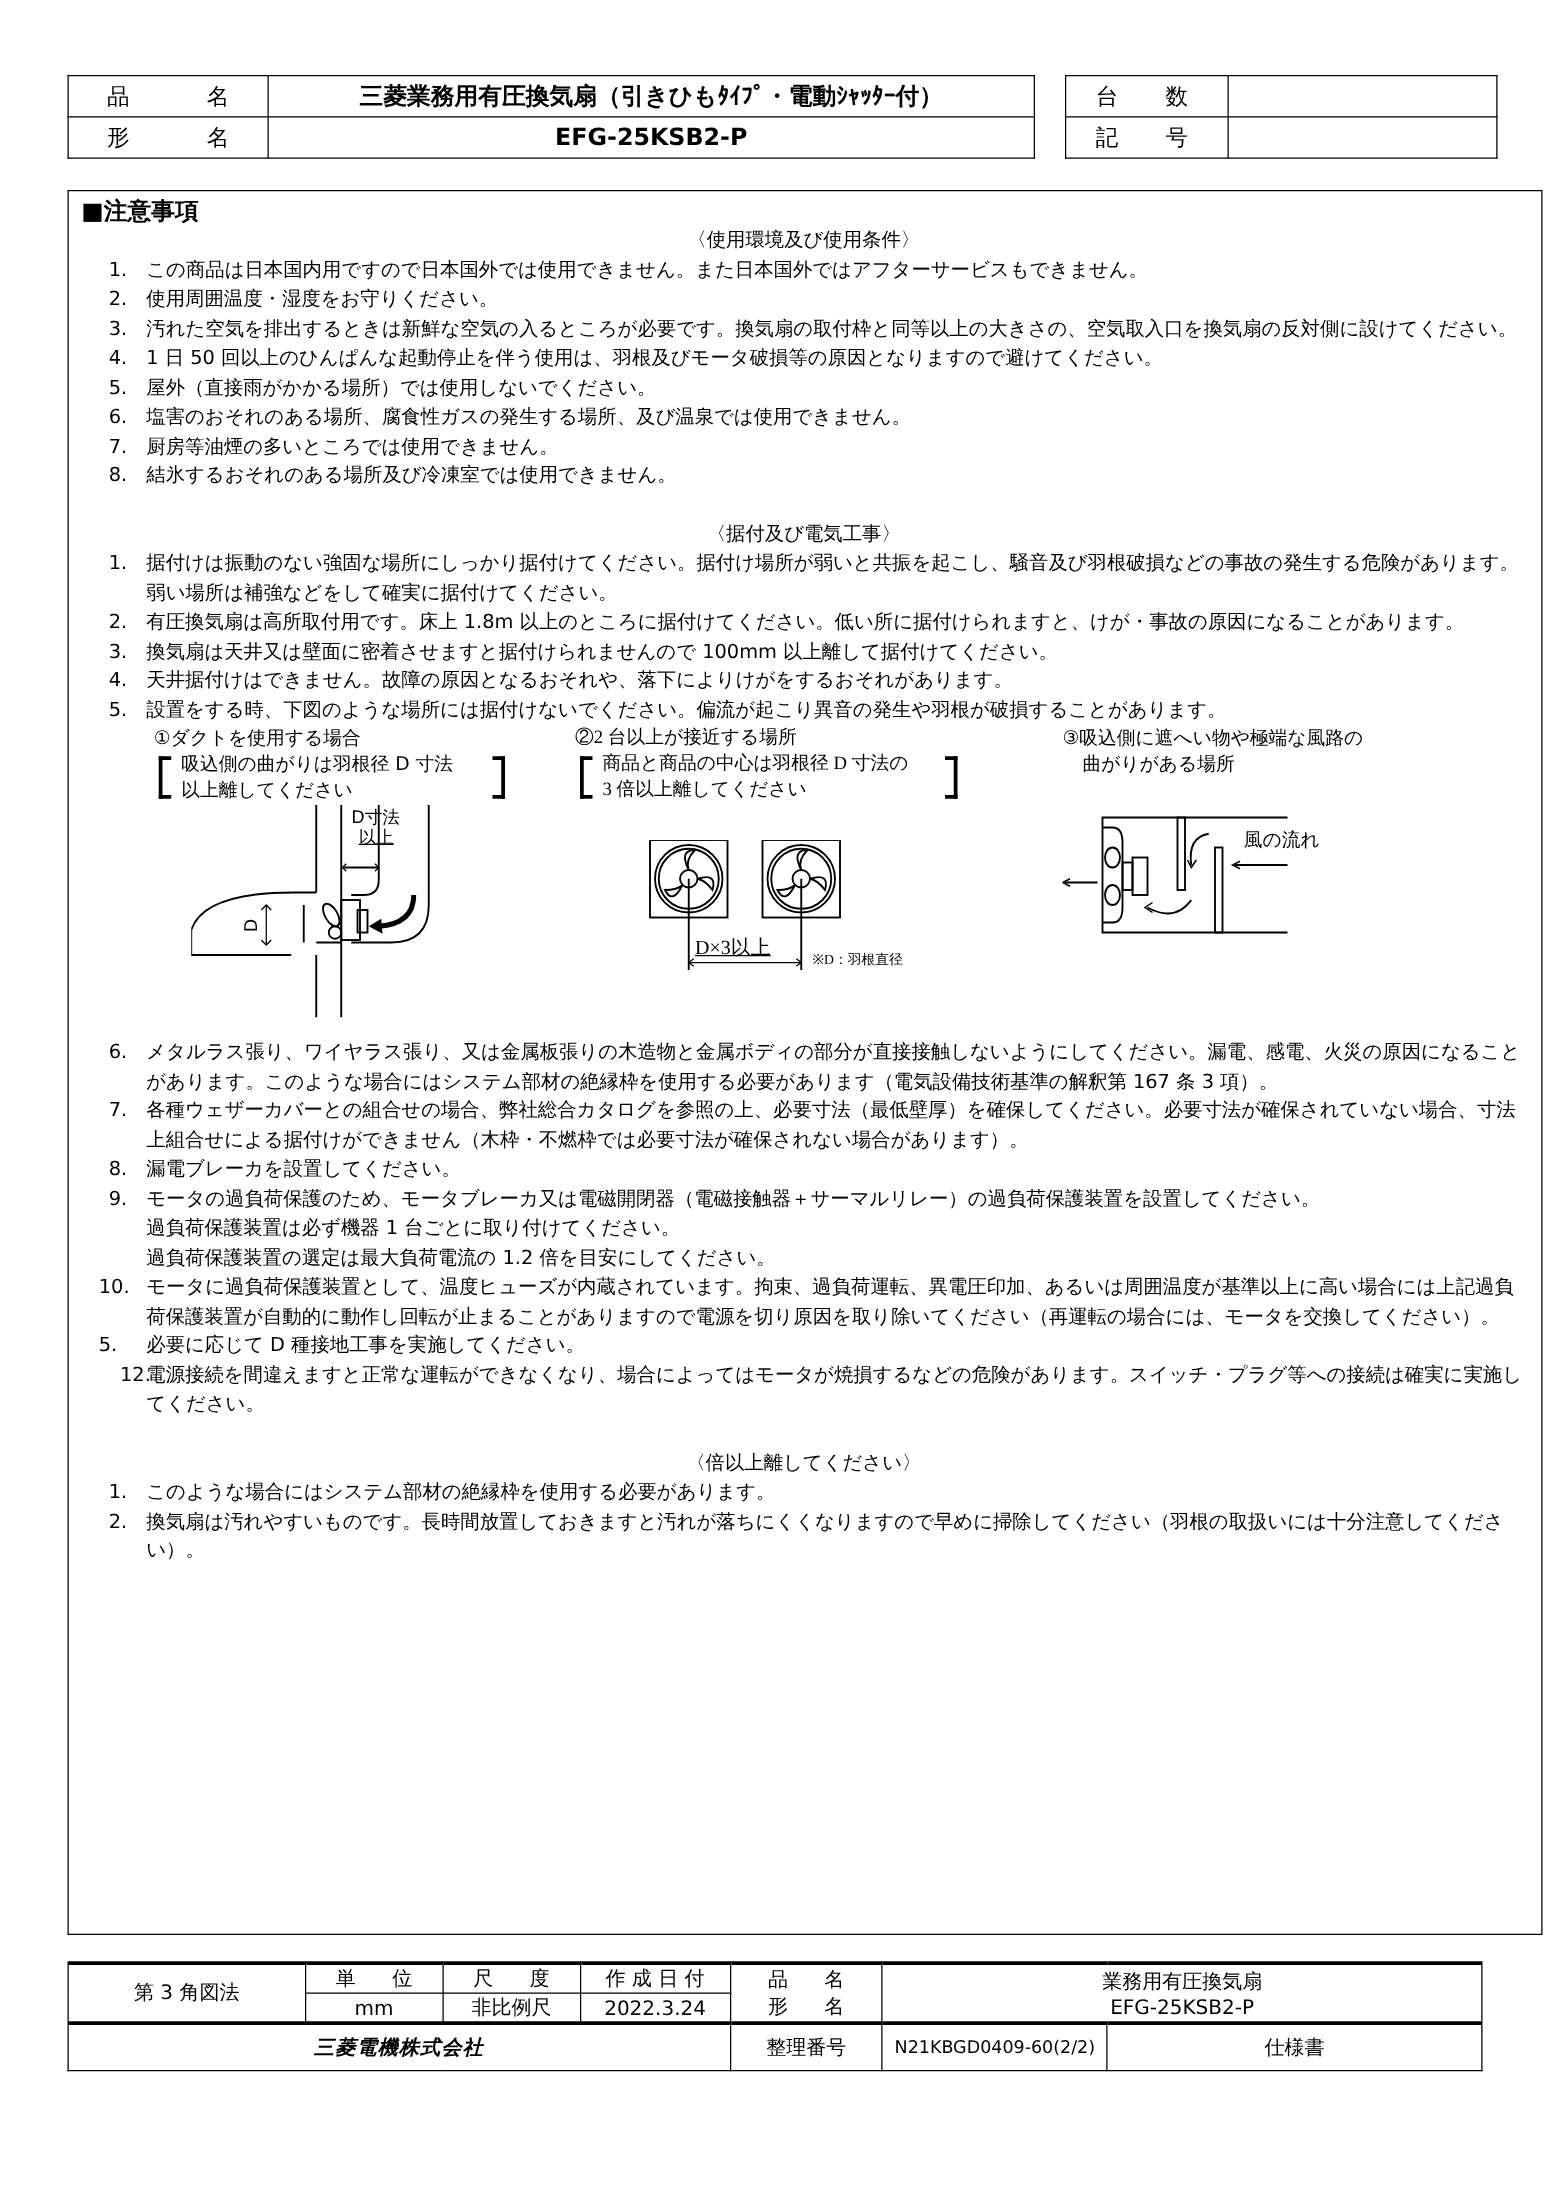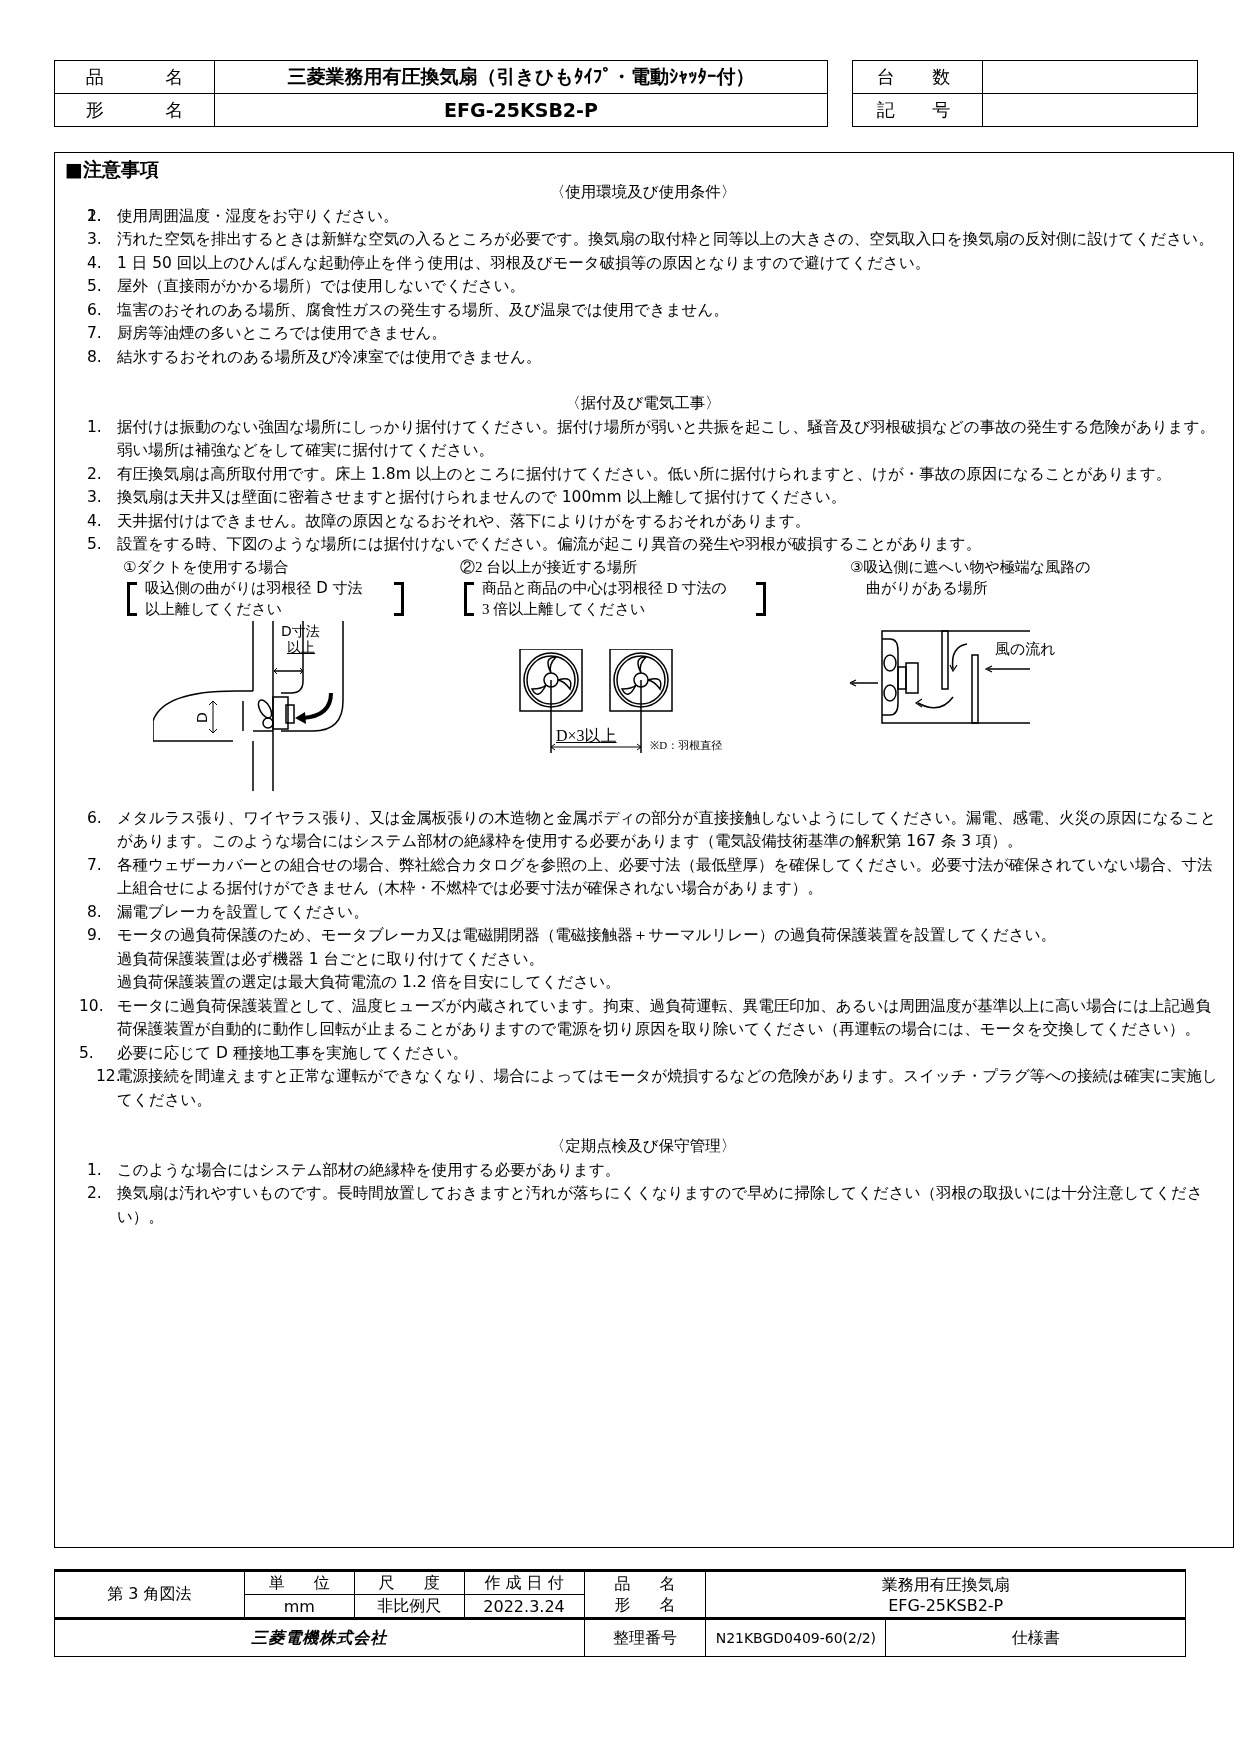--- a/index.html
+++ b/index.html
@@ -74,21 +74,21 @@
   </tr>
 </tbody>
   </table>
 
 <div id="main-frame">
   <div class="content">
     <div class="section-title">■注意事項</div>
 
     <div class="sub-heading">〈使用環境及び使用条件〉</div>
     <ol class="items">
-      <li><span class="num">1.</span></li>
+      <li><span class="num">1.</span><span>この商品は日本国内用ですので日本国外では使用できません。また日本国外ではアフターサービスもできません。</span></li>
       <li><span class="num">2.</span><span>使用周囲温度・湿度をお守りください。</span></li>
       <li><span class="num">3.</span><span>汚れた空気を排出するときは新鮮な空気の入るところが必要です。換気扇の取付枠と同等以上の大きさの、空気取入口を換気扇の反対側に設けてください。</span></li>
       <li><span class="num">4.</span><span>1 日 50 回以上のひんぱんな起動停止を伴う使用は、羽根及びモータ破損等の原因となりますので避けてください。</span></li>
       <li><span class="num">5.</span><span>屋外（直接雨がかかる場所）では使用しないでください。</span></li>
       <li><span class="num">6.</span><span>塩害のおそれのある場所、腐食性ガスの発生する場所、及び温泉では使用できません。</span></li>
       <li><span class="num">7.</span><span>厨房等油煙の多いところでは使用できません。</span></li>
       <li><span class="num">8.</span><span>結氷するおそれのある場所及び冷凍室では使用できません。</span></li>
     </ol>
     <div class="gap"></div>
 
@@ -196,21 +196,21 @@
       <li><span class="num">6.</span><span>メタルラス張り、ワイヤラス張り、又は金属板張りの木造物と金属ボディの部分が直接接触しないようにしてください。漏電、感電、火災の原因になることがあります。このような場合にはシステム部材の絶縁枠を使用する必要があります（電気設備技術基準の解釈第 167 条 3 項）。</span></li>
       <li><span class="num">7.</span><span>各種ウェザーカバーとの組合せの場合、弊社総合カタログを参照の上、必要寸法（最低壁厚）を確保してください。必要寸法が確保されていない場合、寸法上組合せによる据付けができません（木枠・不燃枠では必要寸法が確保されない場合があります）。</span></li>
       <li><span class="num">8.</span><span>漏電ブレーカを設置してください。</span></li>
       <li><span class="num">9.</span><span>モータの過負荷保護のため、モータブレーカ又は電磁開閉器（電磁接触器＋サーマルリレー）の過負荷保護装置を設置してください。</span><br><span>過負荷保護装置は必ず機器 1 台ごとに取り付けてください。</span><br><span>過負荷保護装置の選定は最大負荷電流の 1.2 倍を目安にしてください。</span></li>
       <li class="wide"><span class="num" style="left:14px;">10.</span><span>モータに過負荷保護装置として、温度ヒューズが内蔵されています。拘束、過負荷運転、異電圧印加、あるいは周囲温度が基準以上に高い場合には上記過負荷保護装置が自動的に動作し回転が止まることがありますので電源を切り原因を取り除いてください（再運転の場合には、モータを交換してください）。</span></li>
       <li class="wide"><span class="num" style="left:14px;">5.</span><span>必要に応じて D 種接地工事を実施してください。</span></li>
       <li class="wide"><span class="num" style="left:14px;margin-left:17px;">12.</span><span>電源接続を間違えますと正常な運転ができなくなり、場合によってはモータが焼損するなどの危険があります。スイッチ・プラグ等への接続は確実に実施してください。</span></li>
     </ol>
     <div class="gap"></div>
 
-    <div class="sub-heading">〈定期点検及び保守管理〉</div>
+    <div class="sub-heading">〈倍以上離してください〉</div>
     <ol class="items">
       <li><span class="num">1.</span><span>このような場合にはシステム部材の絶縁枠を使用する必要があります。</span></li>
       <li><span class="num">2.</span><span>換気扇は汚れやすいものです。長時間放置しておきますと汚れが落ちにくくなりますので早めに掃除してください（羽根の取扱いには十分注意してください）。</span></li>
     </ol>
   </div>
 </div>
 
 <table id="footer">
   <colgroup>
     <col style="width:190px">

